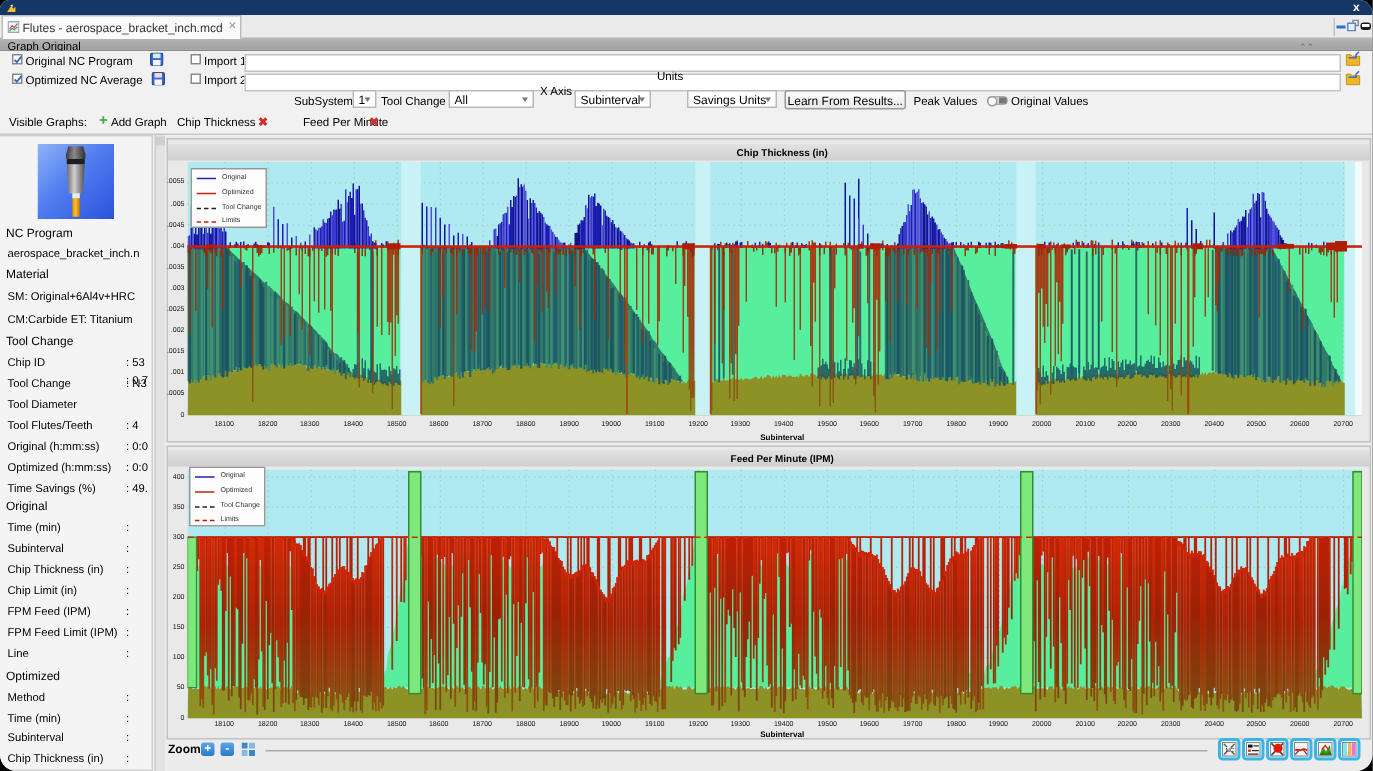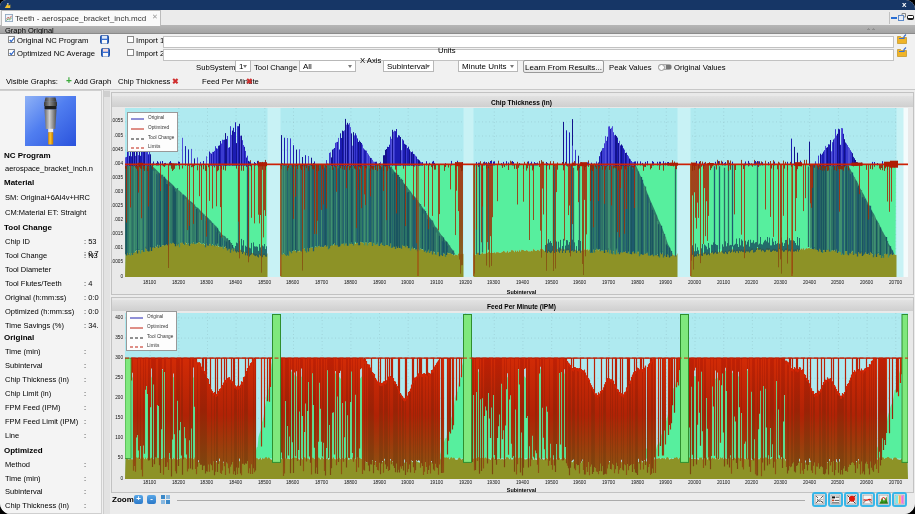--- a/index.html
+++ b/index.html
@@ -1,21 +1,21 @@
 <!DOCTYPE html>
 <html><head>
 <meta charset="utf-8">
 <style>
 *{margin:0;padding:0;box-sizing:border-box}
 html,body{width:915px;height:514px;background:#000;font-family:"Liberation Sans",sans-serif;overflow:hidden}
 #win{position:absolute;left:0;top:0;width:915px;height:514px;background:#efefef;border-radius:6px 9px 11px 11px;overflow:hidden}
 .ab{position:absolute}
 .tk{position:absolute;font-size:4.7px;color:#111;width:25px;text-align:center}
 .yk{position:absolute;font-size:4.7px;color:#111;text-align:right}
-.sbh{position:absolute;left:4px;font-size:8px;font-weight:bold;color:#000}
+.sbh{position:absolute;left:4px;font-size:8px;font-weight:normal;color:#000}
 .sbl{position:absolute;left:5px;font-size:7.5px;color:#000;white-space:nowrap}
 .sbv{position:absolute;left:84px;font-size:7.5px;color:#000;white-space:nowrap}
 .lbl{font-size:7.7px;color:#000;white-space:nowrap}
 .dd{position:absolute;background:#fff;border:1px solid #b8b8b8;font-size:8px;color:#000;padding:1px 0 0 3px;height:12px}
 .dd:after{content:"";position:absolute;right:3px;top:4px;border-left:2.5px solid transparent;border-right:2.5px solid transparent;border-top:3.5px solid #777}
 .cb{position:absolute;width:7px;height:7px;background:#fff;border:1px solid #888}
 .leg{position:absolute;background:#fdfdfd;border:1px solid #999;z-index:5}
 .leg div{position:absolute;left:20px;font-size:4.7px;color:#333;white-space:nowrap}
 .leg svg{position:absolute;left:3px}
 </style>
@@ -30,21 +30,21 @@
     </svg>
   <div class="ab" style="left:902px;top:0px;color:#fff;font-size:8px;font-weight:bold">x</div>
 
   <div class="ab" style="left:0;top:10px;width:915px;height:16px;background:#ebebeb;border-bottom:1px solid #b5b5b5"></div>
   <div class="ab" style="left:1px;top:10px;width:160px;height:16px;background:#fafafa;border:1px solid #bbb;border-bottom:none"></div>
   <svg class="ab" style="left:5px;top:14px" width="8" height="8" viewBox="0 0 9 9">
       <rect x="0.5" y="0.5" width="8" height="8" fill="#eef4fa" stroke="#90a8c0"></rect>
       <path d="M1.5 6l2-2.5 1.5 1.5L7.5 2" stroke="#c05040" fill="none" stroke-width="0.9"></path>
       <path d="M1.5 7.5l2-2 1.5 1L7.5 4.5" stroke="#4a9a4a" fill="none" stroke-width="0.9"></path>
     </svg>
-  <div class="ab" style="left:15px;top:13.5px;font-size:8px;color:#333">Teeth - aerospace_bracket_inch.mcd</div>
+  <div class="ab" style="left:15px;top:13.5px;font-size:8px;color:#333">Flutes - aerospace_bracket_inch.mcd</div>
   <div class="ab" style="left:152px;top:12.5px;font-size:7px;color:#999">✕</div>
   <div class="ab" style="left:889px;top:12px;width:1px;height:12px;background:#c0c0c0"></div>
   <div class="ab" style="left:891px;top:16.5px;width:6px;height:2.4px;background:#2a6fd4"></div>
   <svg class="ab" style="left:898px;top:13px" width="8" height="8" viewBox="0 0 8 8">
       <rect x="0.5" y="2.5" width="5" height="5" fill="#e8eef8" stroke="#5a88c8"></rect>
       <path d="M4 2.5V0.5h3.5V4H5.5" fill="none" stroke="#888"></path>
     </svg>
   <rect class="ab" style="left:907px;top:14.5px;width:7px;height:5px;background:#1a1a1a;border-radius:2px"></rect>
   <div class="ab" style="left:908.2px;top:16.3px;width:4.6px;height:1.6px;background:#fff"></div>
 
@@ -89,21 +89,21 @@
       <path d="M2 4.5h5v-2l2-2" fill="none" stroke="#3a6fd0" stroke-width="1.1"></path>
     </svg>
 
   <div class="ab lbl" style="left:196px;top:63px">SubSystem</div>
   <div class="dd" style="left:235px;top:60px;width:16px">1</div>
   <div class="ab lbl" style="left:254px;top:63px">Tool Change</div>
   <div class="dd" style="left:299px;top:60px;width:57px">All</div>
   <div class="ab lbl" style="left:360px;top:56px">X Axis</div>
   <div class="dd" style="left:383px;top:60px;width:51px">Subinterval</div>
   <div class="ab lbl" style="left:438px;top:46px">Units</div>
-  <div class="dd" style="left:458px;top:60px;width:60px">Minute Units</div>
+  <div class="dd" style="left:458px;top:60px;width:60px">Savings Units</div>
   <div class="ab" style="left:523px;top:59.5px;width:81px;height:13px;background:linear-gradient(#fdfdfd,#e8e8e8);border:1px solid #9a9a9a;border-radius:2px;font-size:8px;text-align:center;padding-top:2px">Learn From Results...</div>
   <div class="ab lbl" style="left:609px;top:63px">Peak Values</div>
   <div class="ab" style="left:658px;top:64px;width:14px;height:6px;background:#d8d8d8;border:1px solid #aaa;border-radius:3px"></div>
   <div class="ab" style="left:658px;top:63.5px;width:7px;height:7px;background:#fdfdfd;border:1px solid #999;border-radius:50%"></div>
   <div class="ab" style="left:666px;top:64.8px;width:5px;height:4.4px;background:#777"></div>
   <div class="ab lbl" style="left:674px;top:63px">Original Values</div>
 
   <div class="ab lbl" style="left:6px;top:77px">Visible Graphs:</div>
   <div class="ab" style="left:66px;top:75px;font-size:10px;color:#3aaa3a;font-weight:bold">+</div>
   <div class="ab lbl" style="left:74px;top:77px">Add Graph</div>
@@ -142,36 +142,36 @@
     <rect x="19" y="5.2" width="13" height="5.5" rx="1.5" fill="url(#met2)"></rect>
     <rect x="19.5" y="10" width="12" height="3.6" rx="1" fill="#1e1e1e"></rect>
     <path d="M19.5 13.5 h12 l-1.2 19.5 h-9.6 z" fill="url(#met)"></path>
     <rect x="23.2" y="32.8" width="5" height="3.6" fill="#ececec"></rect>
     <rect x="23.2" y="36.2" width="5" height="12.3" fill="url(#gold)"></rect>
   </svg>
   <div class="sbh" style="top:150.5px">NC Program</div>
     <div class="sbl" style="top:164.0px">aerospace_bracket_inch.n</div>
     <div class="sbh" style="top:178.3px">Material</div>
     <div class="sbl" style="top:192.5px">SM: Original+6Al4v+HRC</div>
-    <div class="sbl" style="top:207.6px">CM:Material ET: Straight</div>
+    <div class="sbl" style="top:207.6px">CM:Carbide ET: Titanium</div>
     <div class="sbh" style="top:222.8px">Tool Change</div>
     <div class="sbl" style="top:237.0px">Chip ID</div>
     <div class="sbv" style="top:237.0px">: 53</div>
     <div class="sbl" style="top:251.0px">Tool Change</div>
     <div class="sbv" style="top:251.0px">: N3</div>
     <div class="sbl" style="top:265.0px">Tool Diameter</div>
     <div class="sbv" style="top:249px">: 0.7</div>
     <div class="sbl" style="top:279.0px">Tool Flutes/Teeth</div>
     <div class="sbv" style="top:279.0px">: 4</div>
     <div class="sbl" style="top:293.0px">Original (h:mm:ss)</div>
     <div class="sbv" style="top:293.0px">: 0:0</div>
     <div class="sbl" style="top:307.0px">Optimized (h:mm:ss)</div>
     <div class="sbv" style="top:307.0px">: 0:0</div>
     <div class="sbl" style="top:321.0px">Time Savings (%)</div>
-    <div class="sbv" style="top:321.0px">: 34.</div>
+    <div class="sbv" style="top:321.0px">: 49.</div>
     <div class="sbh" style="top:333.0px">Original</div>
     <div class="sbl" style="top:347.0px">Time (min)</div>
     <div class="sbv" style="top:347.0px">:</div>
     <div class="sbl" style="top:361.0px">Subinterval</div>
     <div class="sbv" style="top:361.0px">:</div>
     <div class="sbl" style="top:375.0px">Chip Thickness (in)</div>
     <div class="sbv" style="top:375.0px">:</div>
     <div class="sbl" style="top:389.0px">Chip Limit (in)</div>
     <div class="sbv" style="top:389.0px">:</div>
     <div class="sbl" style="top:403.0px">FPM Feed (IPM)</div>

